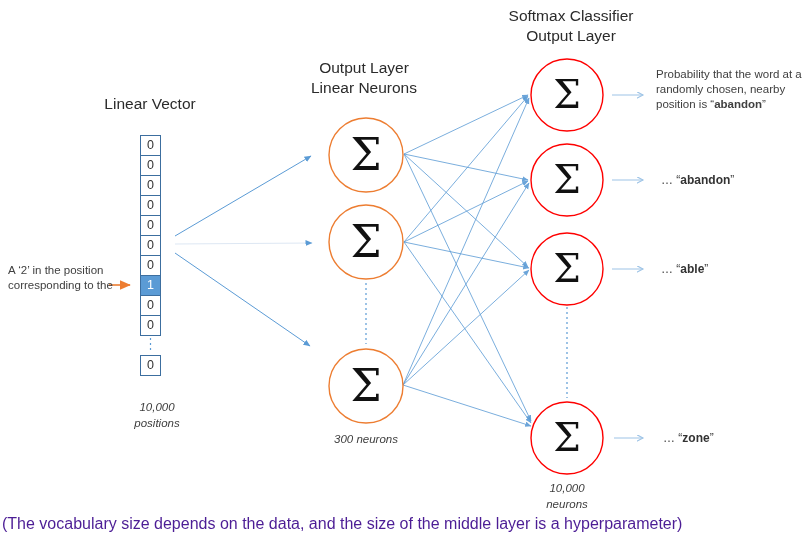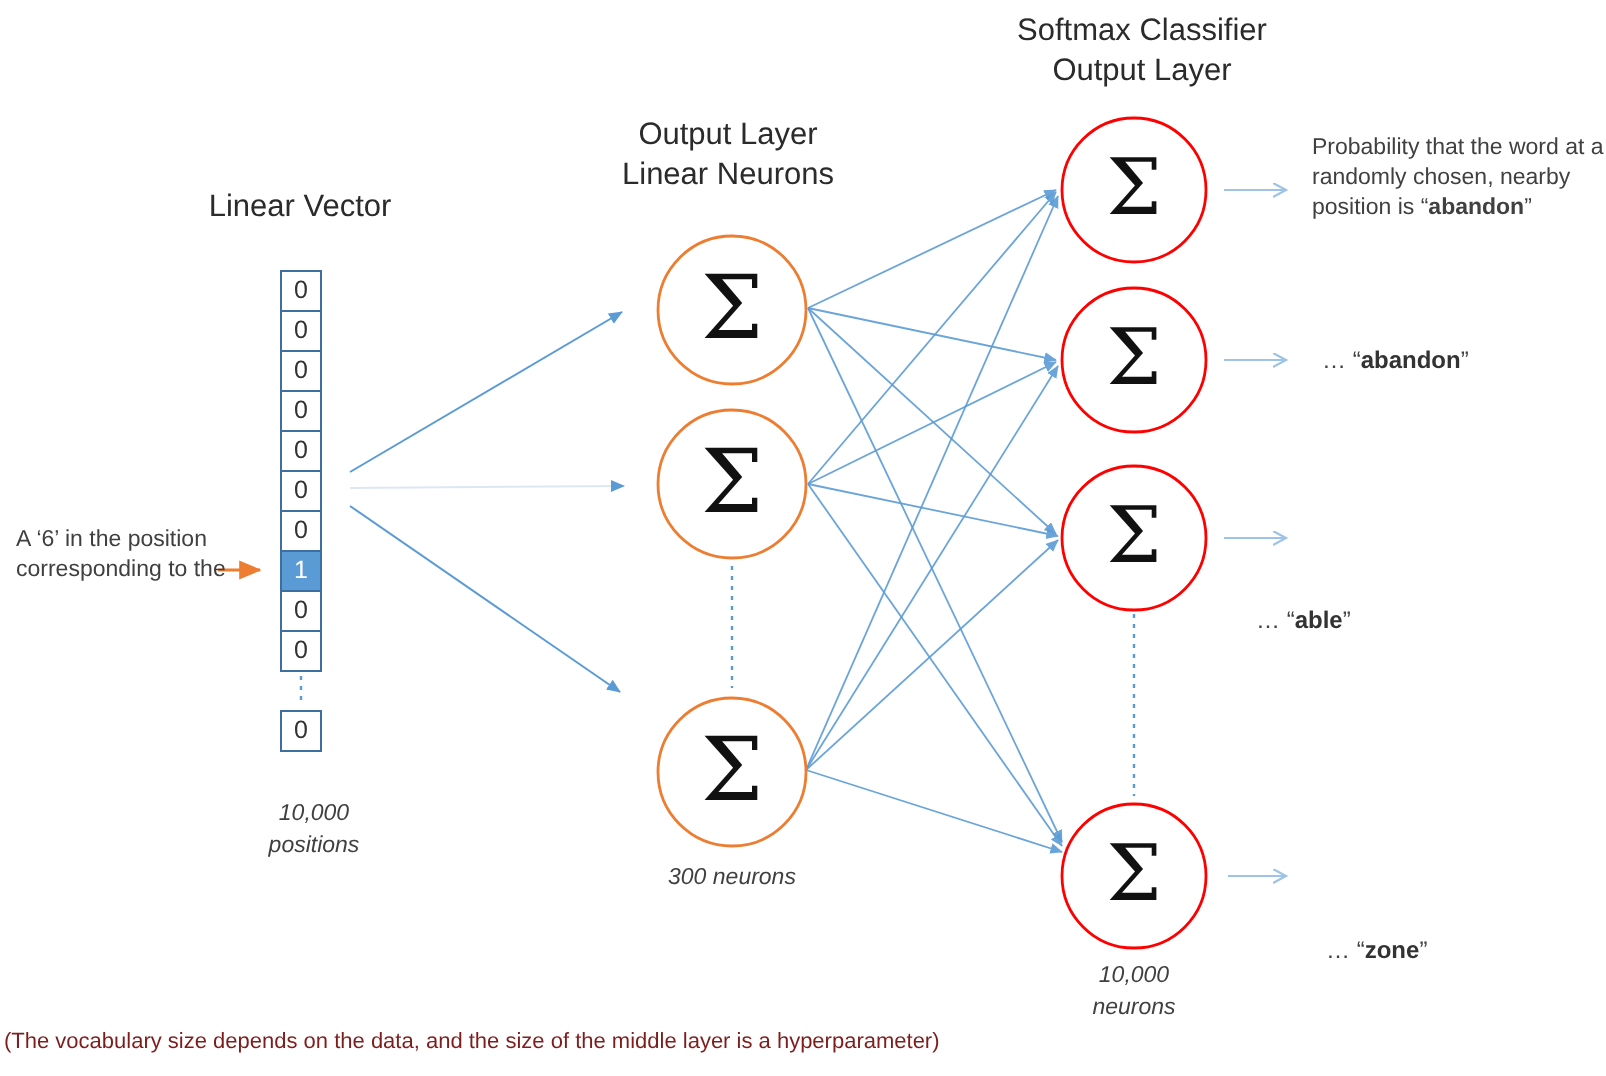--- a/index.html
+++ b/index.html
@@ -38,21 +38,21 @@
          color:#111;pointer-events:none;}
   .sigma.h{font-size:44px;line-height:62px;height:62px;}
   .sigma.o{font-size:39px;line-height:58px;height:58px;}
 
   
   .note{font-size:11.5px;line-height:14.8px;color:#404040;}
   .count{font-size:11.5px;line-height:15.5px;font-style:italic;
          color:#404040;text-align:center;}
   .outlabel{font-size:12px;color:#404040;white-space:nowrap;}
   .outlabel b{color:#333;}
-  .footer{font-size:11px;color:#7f1d1d;}
+  .footer{font-size:16px;color:#4c1d95;}
 </style>
 </head>
 <body style="--orange: #ED7D31; --red: #FE0000; --blue: #5B9BD5; --blue_light: #9DC3E6; --line_faint: #DDE7F3; --cell_border: #3C6E9F; --cell_active: #5B9BD5;">
 
 <svg class="canvas" viewBox="0 0 803 538" xmlns="http://www.w3.org/2000/svg">
   <defs>
     <marker id="mArr" markerWidth="9" markerHeight="8" refX="6.5" refY="3" orient="auto">
         <path d="M0,0 L7,3 L0,6 Z"></path>
       </marker>
     <marker id="mOpen" markerWidth="10" markerHeight="9" refX="6.5" refY="3.5" orient="auto">
@@ -137,21 +137,21 @@
   <div class="cell">0</div>
 </div>
 <div class="cell last">0</div>
 
 <div class="abs count" style="left:112px;top:400px;width:90px;">
   <div>10,000</div>
   <div>positions</div>
 </div>
 
 <div class="abs note" style="left:8px;top:263px;width:120px;">
-  <div>A ‘6’ in the position</div>
+  <div>A ‘2’ in the position</div>
   <div>corresponding to the</div>
 </div>
 
 <div class="abs sigma h" style="left:326px;top:124px;">Σ</div>
 <div class="abs sigma h" style="left:326px;top:211px;">Σ</div>
 <div class="abs sigma h" style="left:326px;top:355px;">Σ</div>
 
 <div class="abs sigma o" style="left:527px;top:66px;">Σ</div>
 <div class="abs sigma o" style="left:527px;top:151px;">Σ</div>
 <div class="abs sigma o" style="left:527px;top:240px;">Σ</div>
@@ -163,16 +163,16 @@
   <div>neurons</div>
 </div>
 
 <div class="abs note" style="left:656px;top:67px;width:150px;">
   <div>Probability that the word at a</div>
   <div>randomly chosen, nearby</div>
   <div><span>position is “</span><b>abandon</b><span>”</span></div>
 </div>
 
 <div class="abs outlabel" style="left:661px;top:173px;"><span>… “</span><b>abandon</b><span>”</span></div>
-<div class="abs outlabel" style="left:628px;top:262px;margin-top:41px;"><span>… “</span><b>able</b><span>”</span></div>
-<div class="abs outlabel" style="left:663px;top:431px;margin-top:37px;"><span>… “</span><b>zone</b><span>”</span></div>
+<div class="abs outlabel" style="left:661px;top:262px;"><span>… “</span><b>able</b><span>”</span></div>
+<div class="abs outlabel" style="left:663px;top:431px;"><span>… “</span><b>zone</b><span>”</span></div>
 
 <div class="abs footer" style="left:2px;top:515px;width:790px;">(The vocabulary size depends on the data, and the size of the middle layer is a hyperparameter)</div>
 
 </body></html>

